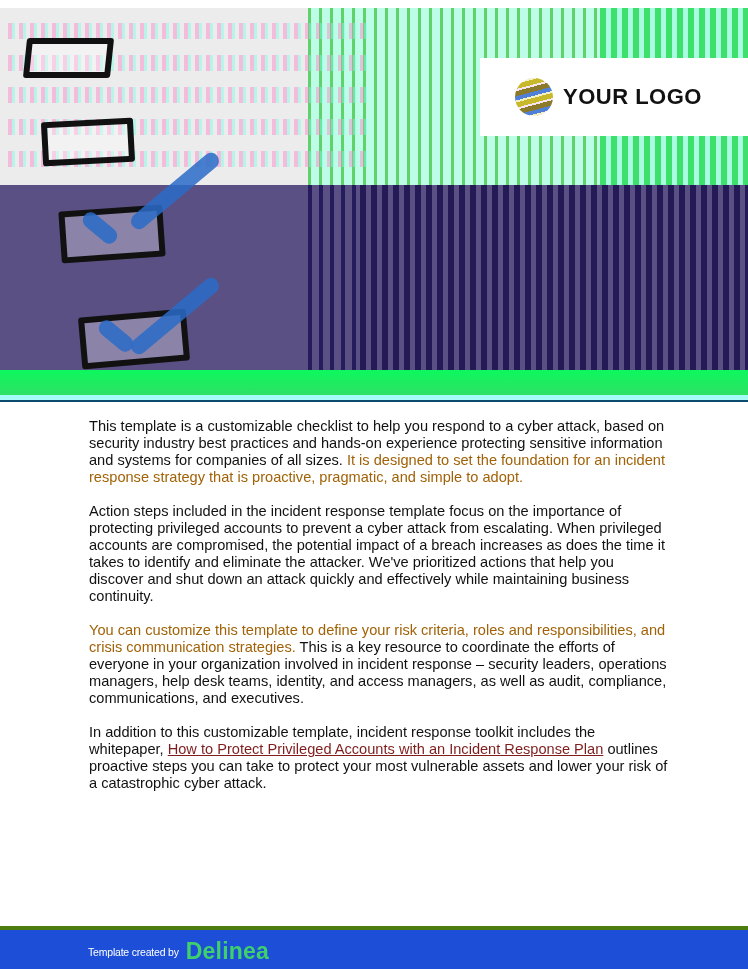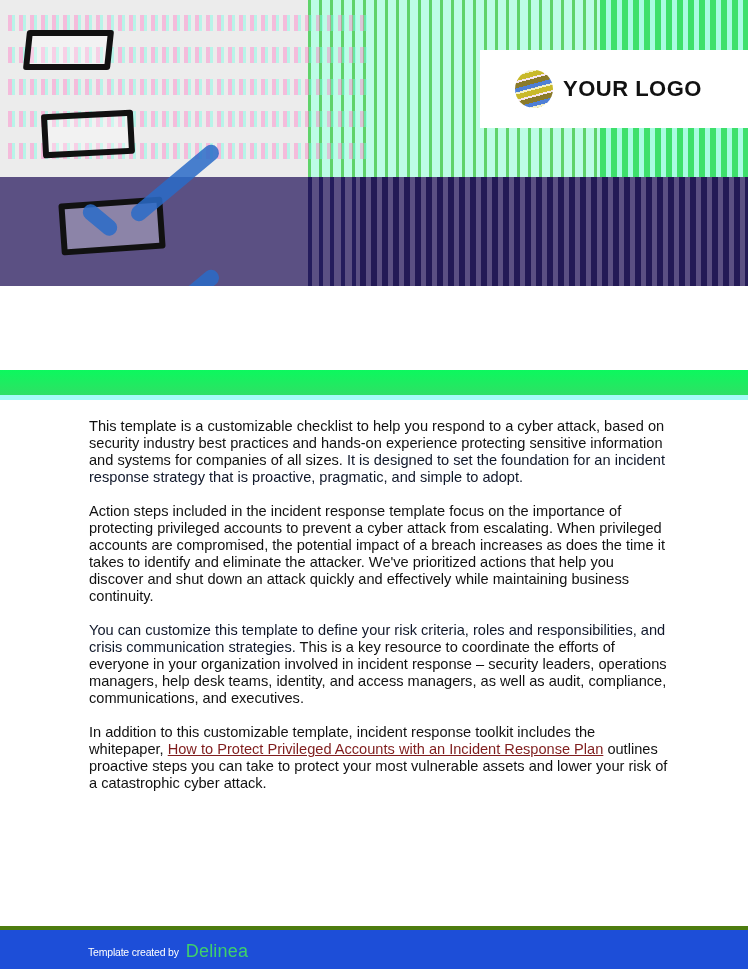--- a/index.html
+++ b/index.html
@@ -2,21 +2,21 @@
 <html><head>
 <meta charset="utf-8">
 <style>
   html, body { margin: 0; padding: 0; }
   body {
     width: 748px; height: 969px; position: relative; overflow: hidden;
     background: #ffffff;
     font-family: "Liberation Sans", sans-serif;
   }
   
-  .hero { position: absolute; left: 0; top: 0; width: 748px; height: 286px; background: #15803d; overflow: hidden; }
+  .hero { position: absolute; left: 0; top: 8px; width: 748px; height: 394px; background: #0c4a6e; overflow: hidden; }
   .hero-photo { position: absolute; left: 0; top: 0; width: 308px; height: 177px; background: #ececec; }
   .hero-stripes-top {
     position: absolute; left: 308px; top: 0; width: 440px; height: 177px;
     background: repeating-linear-gradient(90deg, #5fd36a 0 3px, #bdfce6 3px 11px);
   }
   .hero-stripes-top.dense {
     background: repeating-linear-gradient(90deg, #3ee06c 0 6px, #a9fbe2 6px 11px);
     left: 600px; width: 148px;
   }
   .glitch-rows { position: absolute; left: 8px; top: 15px; width: 360px; height: 150px;
@@ -67,31 +67,31 @@
   .green-bar {
     position: absolute; left: 0; top: 370px; width: 748px; height: 25px;
     background: linear-gradient(180deg, #0cf85e 0%, #2fe064 100%);
   }
   .cyan-line { position: absolute; left: 0; top: 395px; width: 748px; height: 5px; background: #a6fbf6; }
 
   
   .content { position: absolute; left: 89px; top: 418px; width: 580px; color: #111; font-size: 14.6px; line-height: 17px; }
   .heading { font-weight: bold; font-size: 14.6px; margin: 0 0 16px 0; }
   .para { margin: 0 0 17px 0; }
-  .para .soft { color: #0f172a; }
+  .para .soft { color: #a16207; }
   .link { color: #7f1d1d; text-decoration: underline; }
 
   
   .footer {
     position: absolute; left: 0; top: 926px; width: 748px; height: 43px;
     background: #1d4ed8; border-top: 4px solid #4d7c0f;
     display: flex; align-items: center;
   }
   .footer-credit { margin-left: 88px; color: #ffffff; font-size: 10.5px; letter-spacing: -0.2px; }
-  .footer-brand { margin-left: 7px; color: #3fd06b; font-size: 18px; font-weight: normal; letter-spacing: 0.2px; }
+  .footer-brand { margin-left: 7px; color: #3fd06b; font-size: 23px; font-weight: bold; letter-spacing: 0.2px; }
 </style>
 </head>
 <body>
 
 <div class="hero">
   <div class="hero-photo"></div>
   <div class="hero-stripes-top"></div>
   <div class="hero-stripes-top dense"></div>
   <div class="glitch-rows"></div>
   <div class="checkbox cb1"></div>

